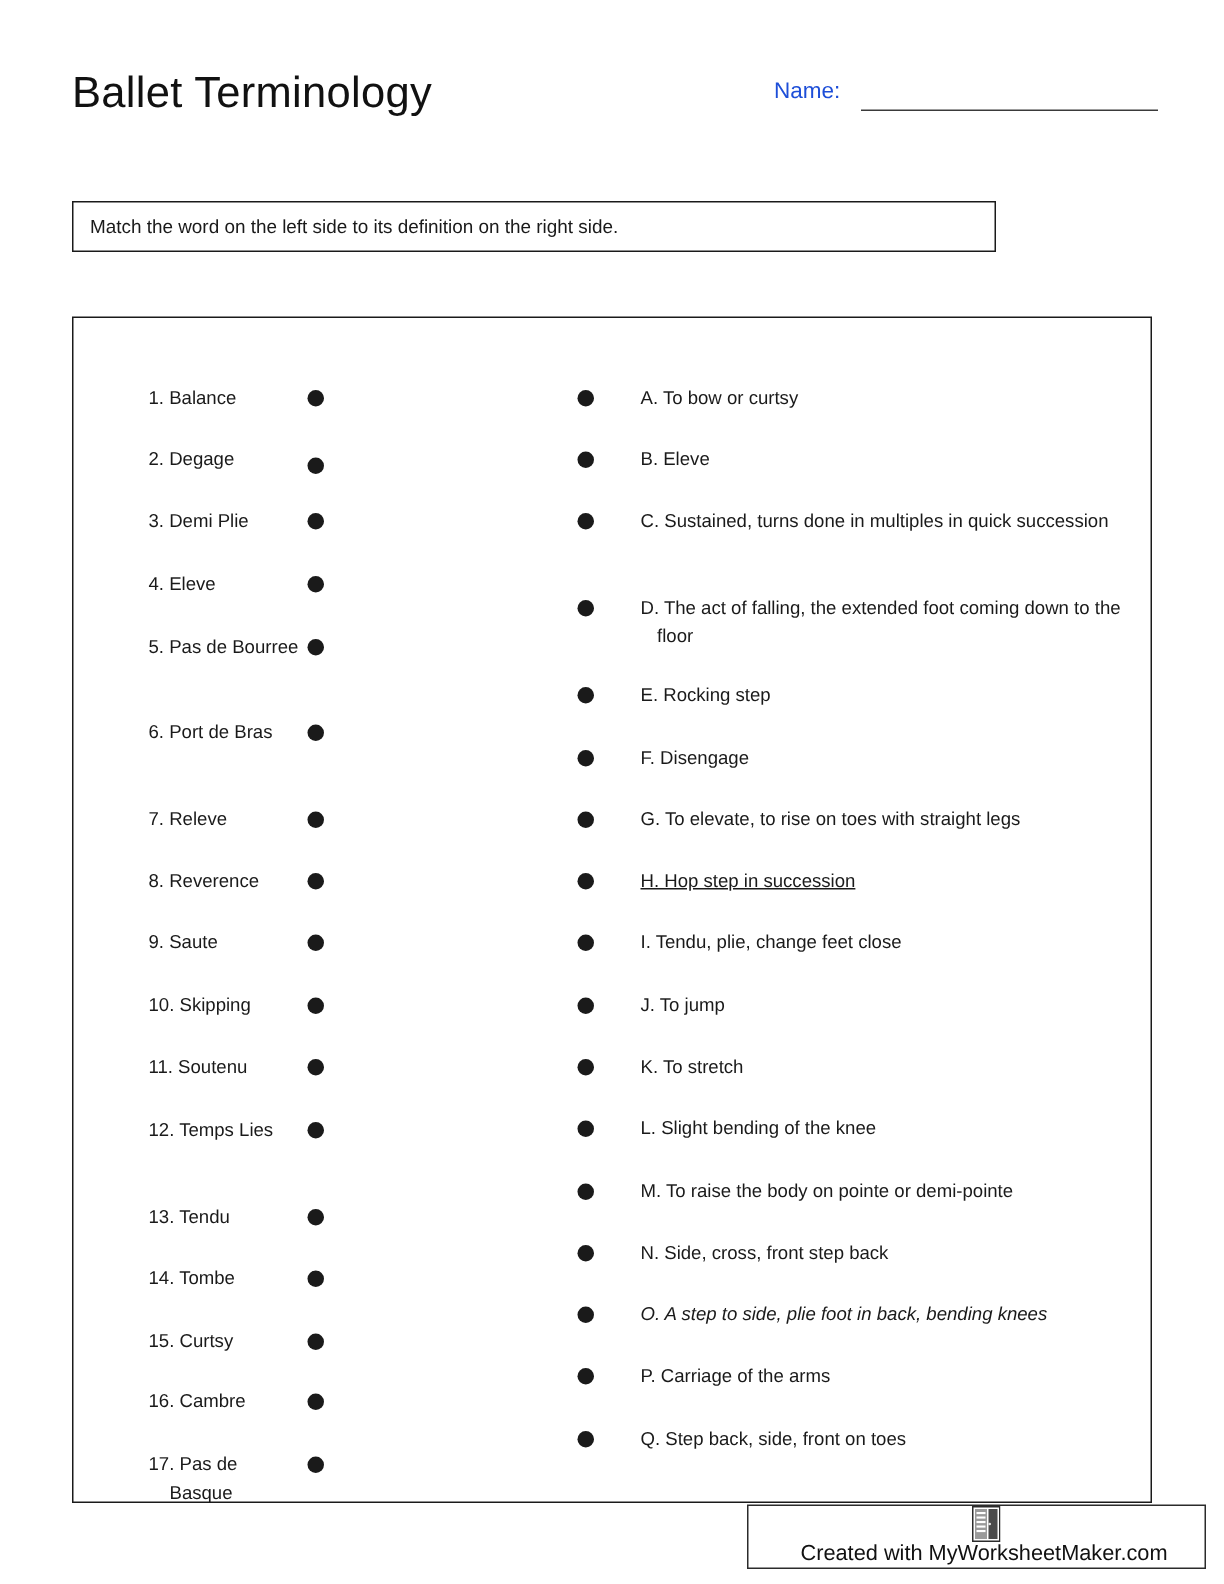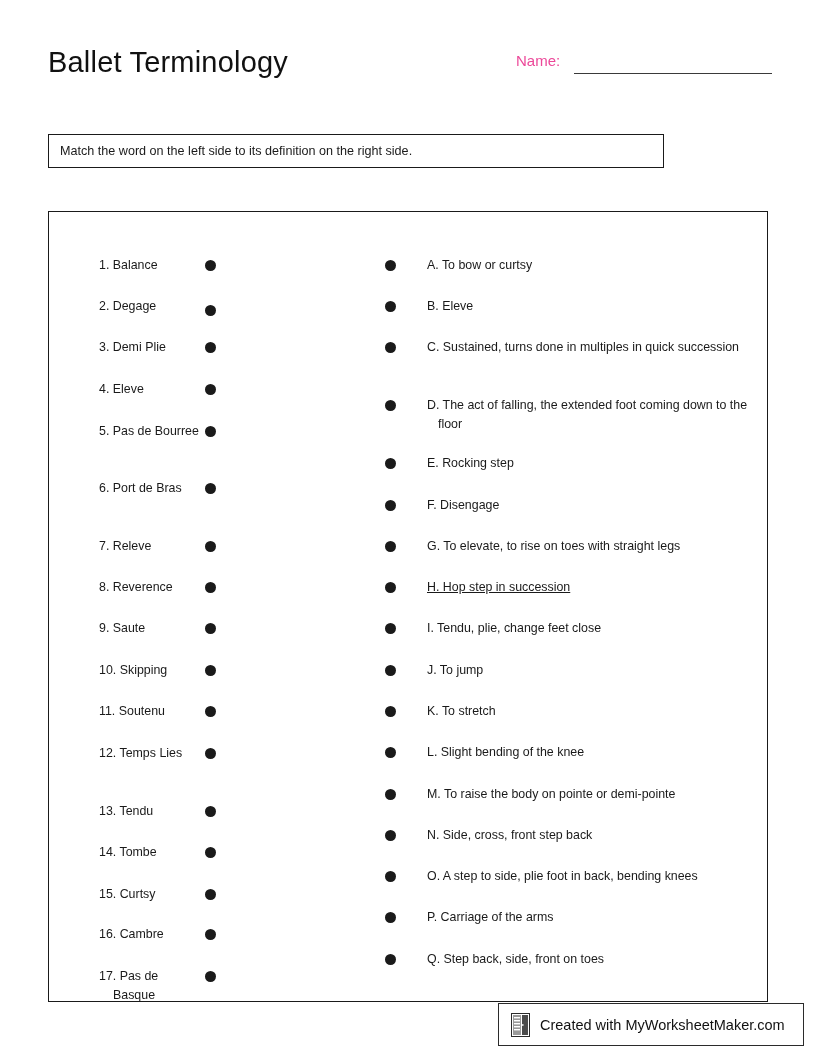--- a/index.html
+++ b/index.html
@@ -37,21 +37,21 @@
     left: 516px;
     top: 52px;
     width: 256px;
     height: 30px;
   }
   .name-label {
     position: absolute;
     left: 0;
     top: 0;
     font-size: 15px;
-    color: #ec4899;
+    color: #1d4ed8;
   }
   .name-line {
     position: absolute;
     left: 58px;
     top: 21px;
     width: 198px;
     height: 0;
     border-bottom: 1.2px solid #3a3a3a;
   }
   
@@ -152,20 +152,21 @@
     position: absolute;
     left: 498px;
     top: 1003px;
     width: 306px;
     height: 43px;
     border: 1.2px solid #2b2b2b;
     box-sizing: border-box;
     background: #ffffff;
     display: flex;
     align-items: center;
+    flex-direction: column;
   }
   .badge-icon {
     margin-left: 12px;
     width: 19px;
     height: 24px;
     flex: none;
     position: relative;
   }
   .badge-text {
     margin-left: 10px;
@@ -312,21 +313,21 @@
             <div class="def">L. Slight bending of the knee</div>
           </div>
           <div class="row-right" style="position: absolute; top: 556px; left: 0px;">
             <div class="dot-r"></div>
             <div class="def">M. To raise the body on pointe or demi-pointe</div>
           </div>
           <div class="row-right" style="position: absolute; top: 597px; left: 0px;">
             <div class="dot-r"></div>
             <div class="def">N. Side, cross, front step back</div>
           </div>
-          <div class="row-right" style="position: absolute; top: 638px; left: 0px;">
+          <div class="row-right" style="position: absolute; top: 638px; left: 0px; font-style: italic;">
             <div class="dot-r"></div>
             <div class="def">O. A step to side, plie foot in back, bending knees</div>
           </div>
           <div class="row-right" style="position: absolute; top: 679px; left: 0px;">
             <div class="dot-r"></div>
             <div class="def">P. Carriage of the arms</div>
           </div>
           <div class="row-right" style="position: absolute; top: 721px; left: 0px;">
             <div class="dot-r"></div>
             <div class="def">Q. Step back, side, front on toes</div>

